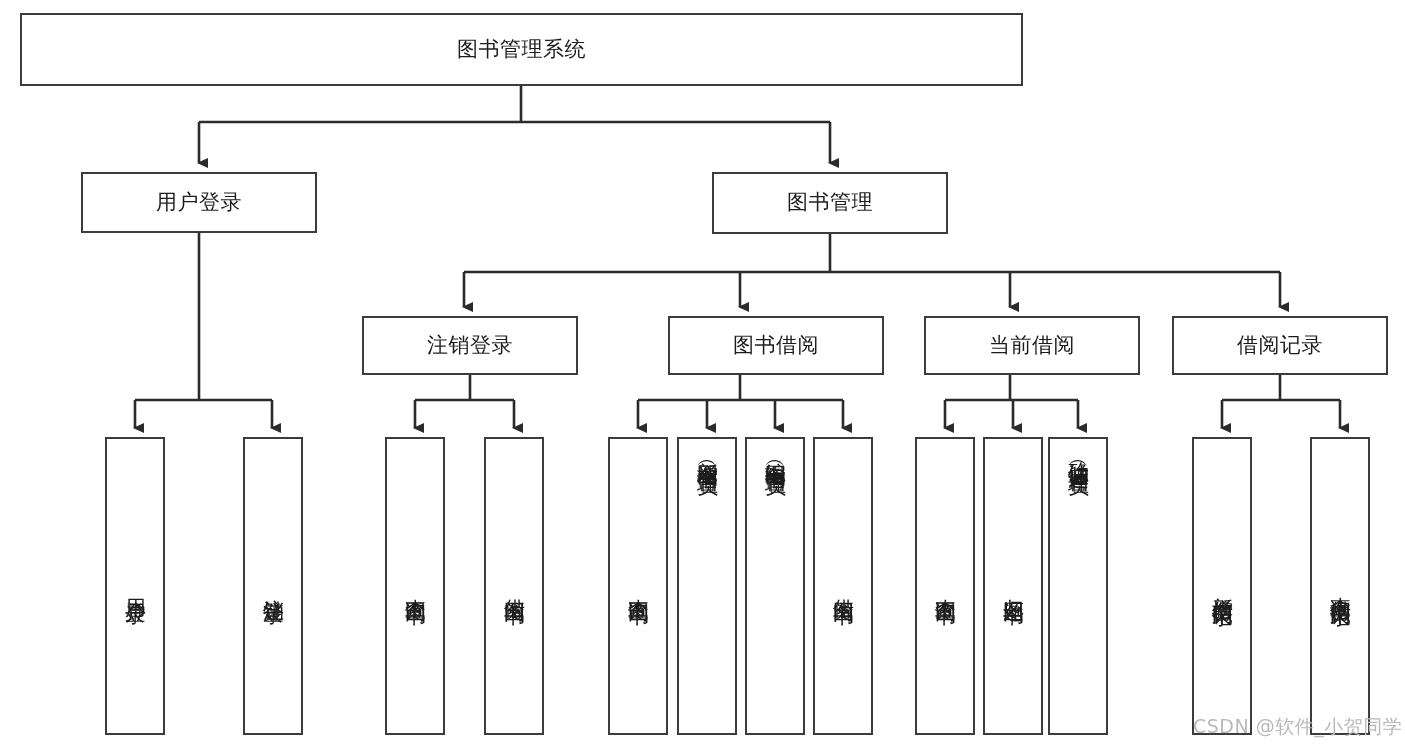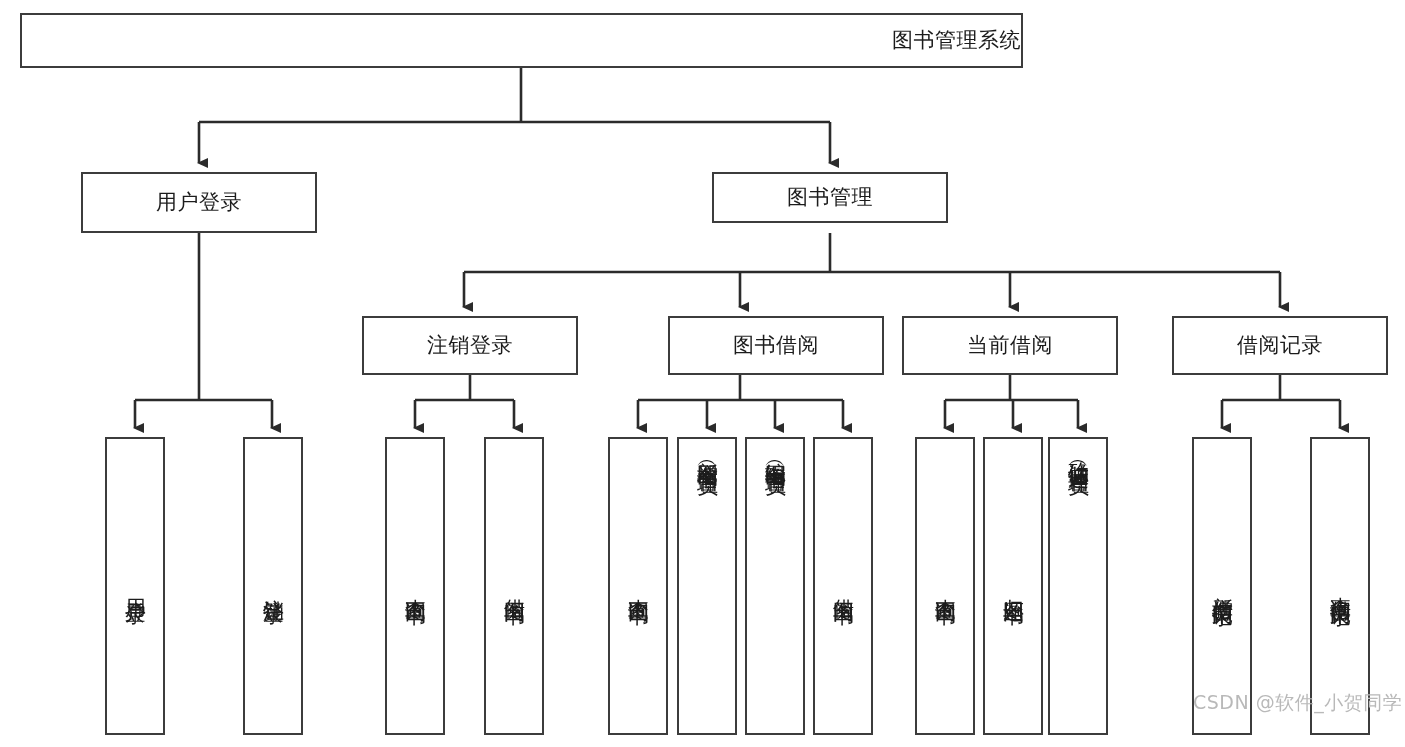--- a/index.html
+++ b/index.html
@@ -137,38 +137,38 @@
     </g>
 
     <g stroke="#2b2b2b" stroke-width="2.6" fill="none">
       <path d="M1280,375 L1280,400"></path>
       <path d="M1222,400 L1340,400"></path>
       <path d="M1222,400 L1222,428" marker-end="url(#arrow)"></path>
       <path d="M1340,400 L1340,428" marker-end="url(#arrow)"></path>
     </g>
   </svg>
 
-  <div class="node-box" id="node-root" style="left: 20px; top: 13px; width: 1003px; height: 55px; border-color: rgb(60, 60, 60); background: rgb(255, 255, 255); justify-content: flex-end;">
+  <div class="node-box" id="node-root" style="left: 20px; top: 13px; width: 1003px; height: 73px; border-color: rgb(60, 60, 60); background: rgb(255, 255, 255);">
     <span class="node-label-h" style="color: rgb(28, 28, 28);">图书管理系统</span>
   </div>
 
   <div class="node-box" id="node-l2-0" style="left: 81px; top: 172px; width: 236px; height: 61px; border-color: rgb(60, 60, 60); background: rgb(255, 255, 255);">
     <span class="node-label-h" style="color: rgb(28, 28, 28);">用户登录</span>
   </div>
-  <div class="node-box" id="node-l2-1" style="left: 712px; top: 172px; width: 236px; height: 51px; border-color: rgb(60, 60, 60); background: rgb(255, 255, 255);">
+  <div class="node-box" id="node-l2-1" style="left: 712px; top: 172px; width: 236px; height: 62px; border-color: rgb(60, 60, 60); background: rgb(255, 255, 255);">
     <span class="node-label-h" style="color: rgb(28, 28, 28);">图书管理</span>
   </div>
 
   <div class="node-box" id="node-l3-0" style="left: 362px; top: 316px; width: 216px; height: 59px; border-color: rgb(60, 60, 60); background: rgb(255, 255, 255);">
     <span class="node-label-h" style="color: rgb(28, 28, 28);">注销登录</span>
   </div>
   <div class="node-box" id="node-l3-1" style="left: 632px; top: 316px; width: 216px; height: 59px; border-color: rgb(60, 60, 60); background: rgb(255, 255, 255); margin-left: 36px;">
     <span class="node-label-h" style="color: rgb(28, 28, 28);">图书借阅</span>
   </div>
-  <div class="node-box" id="node-l3-2" style="left: 902px; top: 316px; width: 216px; height: 59px; border-color: rgb(60, 60, 60); background: rgb(255, 255, 255);">
+  <div class="node-box" id="node-l3-2" style="left: 924px; top: 316px; width: 216px; height: 59px; border-color: rgb(60, 60, 60); background: rgb(255, 255, 255);">
     <span class="node-label-h" style="color: rgb(28, 28, 28);">当前借阅</span>
   </div>
   <div class="node-box" id="node-l3-3" style="left: 1172px; top: 316px; width: 216px; height: 59px; border-color: rgb(60, 60, 60); background: rgb(255, 255, 255);">
     <span class="node-label-h" style="color: rgb(28, 28, 28);">借阅记录</span>
   </div>
 
   <div class="node-box leaf-box centered" id="leaf-0" style="left: 105px; top: 437px; width: 60px; height: 298px; border-color: rgb(60, 60, 60); background: rgb(255, 255, 255);">
     <span class="node-label-v" style="color: rgb(28, 28, 28);">用户登录</span>
   </div>
   <div class="node-box leaf-box centered" id="leaf-1" style="left: 243px; top: 437px; width: 60px; height: 298px; border-color: rgb(60, 60, 60); background: rgb(255, 255, 255);">
@@ -201,15 +201,15 @@
   <div class="node-box leaf-box" id="leaf-10" style="left: 1048px; top: 437px; width: 60px; height: 298px; border-color: rgb(60, 60, 60); background: rgb(255, 255, 255);">
     <span class="node-label-v" style="color: rgb(28, 28, 28);">确认归还（管理员）</span>
   </div>
   <div class="node-box leaf-box centered" id="leaf-11" style="left: 1192px; top: 437px; width: 60px; height: 298px; border-color: rgb(60, 60, 60); background: rgb(255, 255, 255);">
     <span class="node-label-v" style="color: rgb(28, 28, 28);">新增借阅记录</span>
   </div>
   <div class="node-box leaf-box centered" id="leaf-12" style="left: 1310px; top: 437px; width: 60px; height: 298px; border-color: rgb(60, 60, 60); background: rgb(255, 255, 255);">
     <span class="node-label-v" style="color: rgb(28, 28, 28);">查询借阅记录</span>
   </div>
 
-  <div class="watermark" id="watermark" style="left: 1193px; top: 690px; color: rgb(185, 185, 185);">CSDN @软件_小贺同学</div>
+  <div class="watermark" id="watermark" style="left: 1193px; top: 714px; color: rgb(185, 185, 185);">CSDN @软件_小贺同学</div>
 
 </div>
 
 </body></html>

